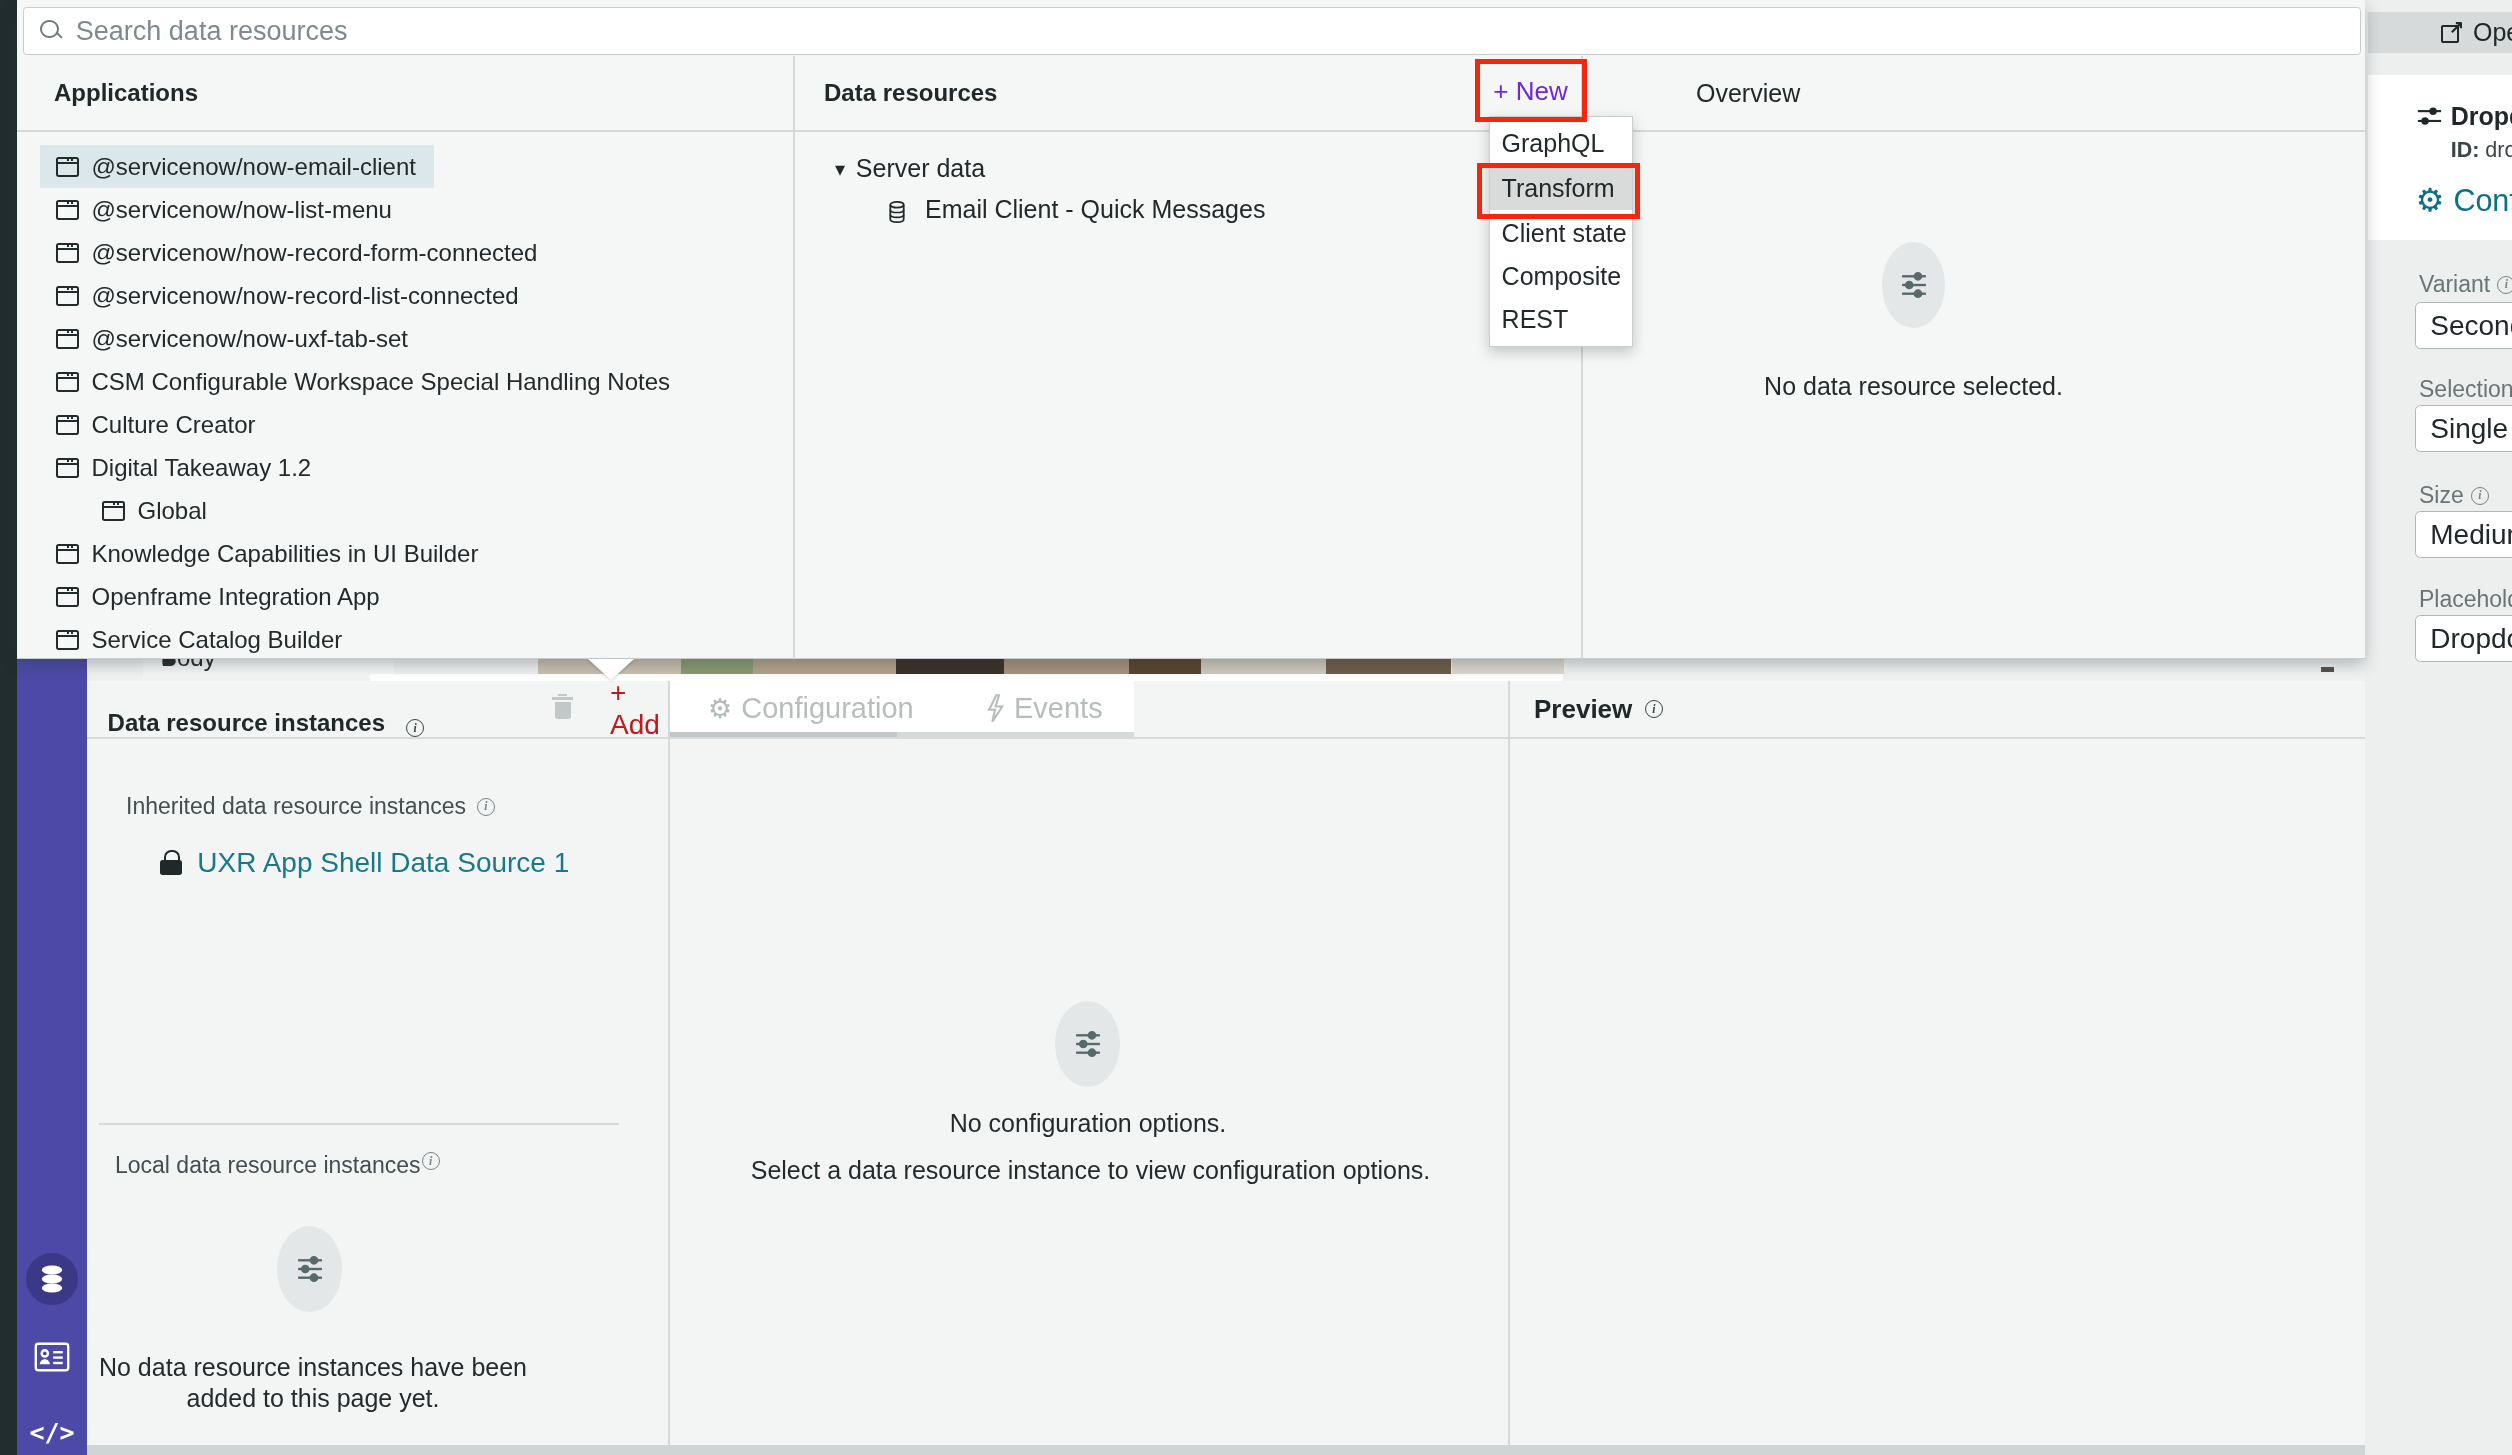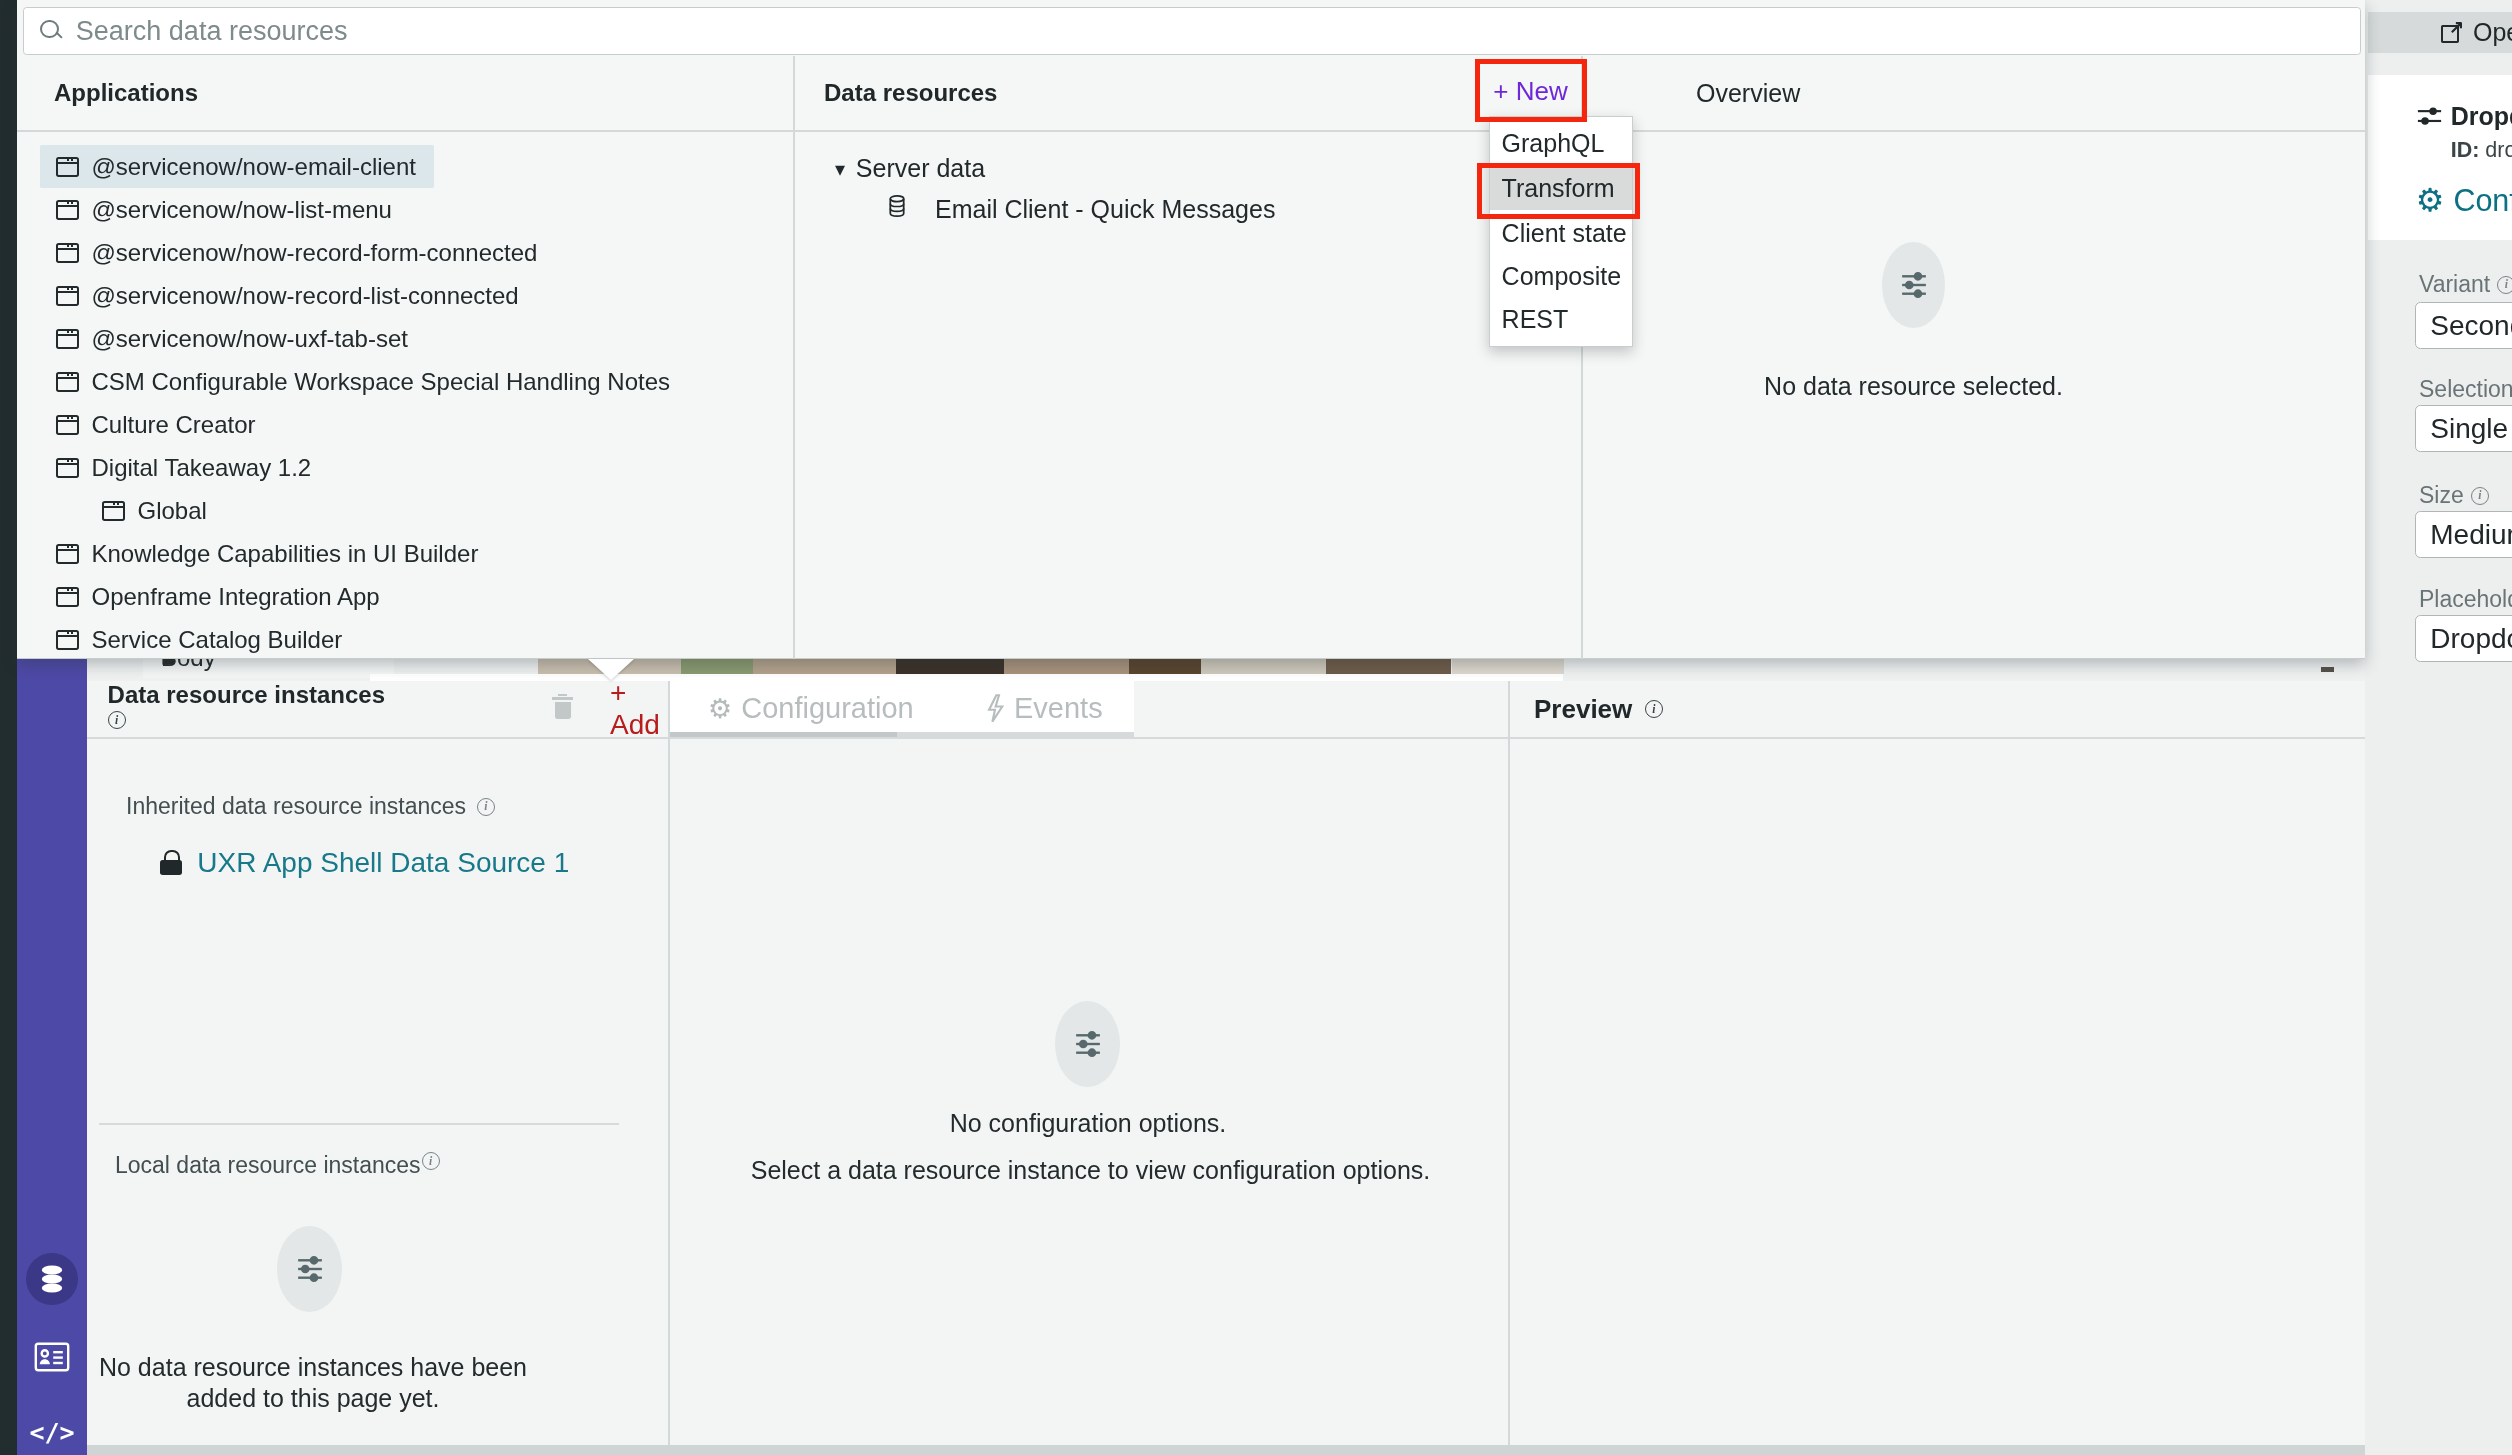--- a/index.html
+++ b/index.html
@@ -138,21 +138,21 @@
   <div class="photo-seg" style="left:917px;width:125px;background:#a8927c;"></div>
   <div class="photo-seg" style="left:1042px;width:72px;background:#59452f;"></div>
   <div class="photo-seg" style="left:1114px;width:125px;background:#cfc9bd;"></div>
   <div class="photo-seg" style="left:1239px;width:125px;background:#6e5c49;"></div>
   <div class="photo-seg" style="left:1365px;width:112px;background:#ddd8cf;"></div>
   <div style="position:absolute;left:283px;top:17px;width:1193px;height:7.2px;background:#ffffff;"></div>
   <div style="position:absolute;left:2234px;top:10px;width:12.5px;height:4.5px;background:#55504a;"></div>
 </div>
 
 <div class="panel" style="left:87px; width:581px;">
-  <div style="position:absolute;left:20.6px;top:0;height:56px;display:flex;align-items:flex-start;gap:2px;flex-direction:column;">
+  <div style="position:absolute;left:20.6px;top:0;height:56px;display:flex;align-items:flex-end;gap:21px;">
     <span class="panel-title">Data resource instances</span>
     <span class="info">i</span>
   </div>
   <div class="trash" style="position:absolute;left:464px;top:12.5px;">
       <i></i>
     </div>
   <div style="position:absolute;left:523px;top:0;height:56px;display:flex;align-items:center;font-size:28px;color:#b91c1c;">+ Add</div>
   <div class="hline" style="left:0;top:56px;width:581px;"></div>
 
   <div style="position:absolute;left:39px;top:112px;display:flex;align-items:center;gap:10.8px;font-size:23px;color:#434e50;">
@@ -346,21 +346,21 @@
     <div class="app-row" style="top:618px;">
       <span class="win-ico"></span>
         <span class="lbl">Service Catalog Builder</span>
       </div>
   </div>
 
   <div style="position:absolute;left:818px;top:154px;display:flex;align-items:center;gap:10.8px;font-size:25px;color:#22292b;">
     <span style="font-size:20px;">▾</span>
     <span>Server data</span>
   </div>
-  <div style="position:absolute;left:870px;top:195px;display:flex;align-items:flex-start;gap:28px;font-size:25px;color:#22292b;">
+  <div style="position:absolute;left:870px;top:195px;display:flex;align-items:flex-end;gap:18px;font-size:25px;color:#22292b;">
     <svg class="db-ico" width="20" height="23" viewBox="0 0 20 24">
       <g stroke="#22292b" stroke-width="1.8" fill="none">
         <ellipse cx="10" cy="4" rx="7" ry="3"></ellipse>
         <path d="M3 4v5c0 1.7 3.1 3 7 3s7-1.3 7-3V4"></path>
         <path d="M3 9v5c0 1.7 3.1 3 7 3s7-1.3 7-3V9"></path>
         <path d="M3 14v5c0 1.7 3.1 3 7 3s7-1.3 7-3v-5"></path>
       </g>
       </svg>
     <span>Email Client - Quick Messages</span>
   </div>

